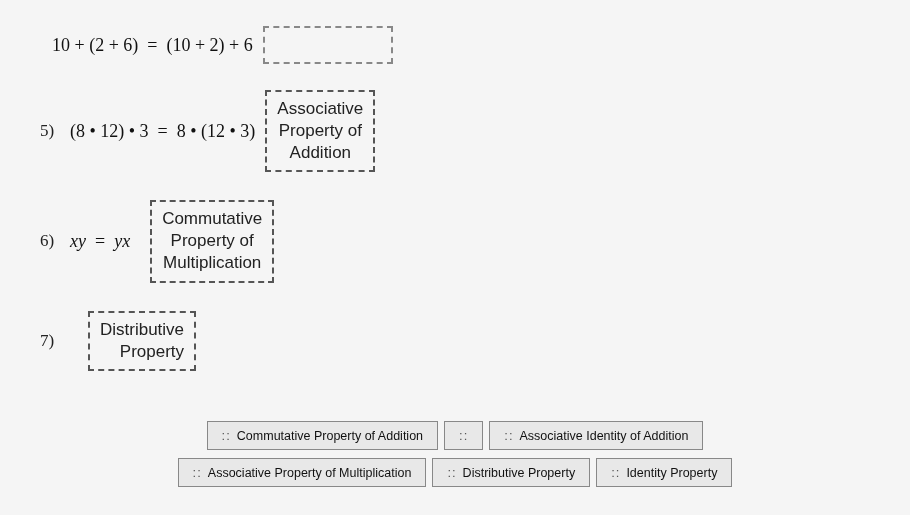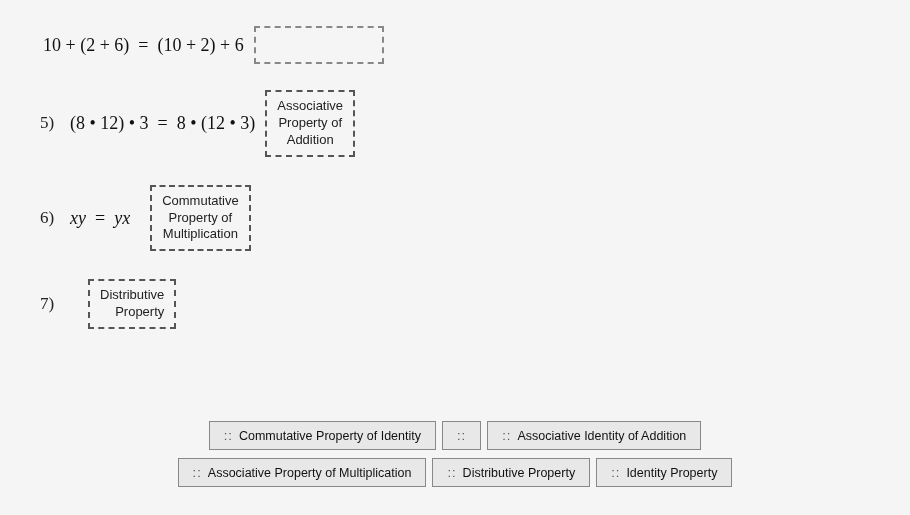--- a/index.html
+++ b/index.html
@@ -36,21 +36,21 @@
       font-size: 18px;
       color: #111;
       white-space: nowrap;
     }
 
     .dashed-box {
       border: 2px dashed #555;
       padding: 6px 10px;
       text-align: center;
       font-family: Arial, sans-serif;
-      font-size: 13px;
+      font-size: 17px;
       color: #222;
       line-height: 1.3;
       display: inline-block;
       background: transparent;
       margin-left: 10px;
     }
 
     .answer-placeholder {
       border: 2px dashed #888;
       width: 130px;
@@ -99,21 +99,21 @@
     .math-italic {
       font-style: italic;
       text-align: right;
     }
   </style>
 </head>
 <body>
 
 <div class="main-content">
 
-  <div class="equation-row" style="margin-bottom:20px; margin-left:3px;align-items:center;">
+  <div class="equation-row" style="margin-bottom:20px; margin-left:12px;align-items:center;">
     <span class="eq-math">
       10 + (2 + 6) &nbsp;=&nbsp; (10 + 2) + 6
     </span>
     <div class="answer-placeholder"></div>
   </div>
 
   <div class="equation-row" style="margin-bottom:28px; margin-left:0px;">
     <span class="eq-number">5)</span>
     <span class="eq-math">
       (8 • 12) • 3 &nbsp;=&nbsp; 8 • (12 • 3)
@@ -139,21 +139,21 @@
       Distributive<br>Property
     </div>
   </div>
 
 </div>
 
 <div class="tiles-area">
   <div class="tiles-row">
     <div class="tile">
       <span class="tile-dots">::</span>
-      <span>Commutative Property of Identity</span>
+      <span>Commutative Property of Addition</span>
     </div>
     <div class="tile">
       <span class="tile-dots">::</span>
     </div>
     <div class="tile">
       <span class="tile-dots">::</span>
       <span>Associative Identity of Addition</span>
     </div>
   </div>
   <div class="tiles-row">

